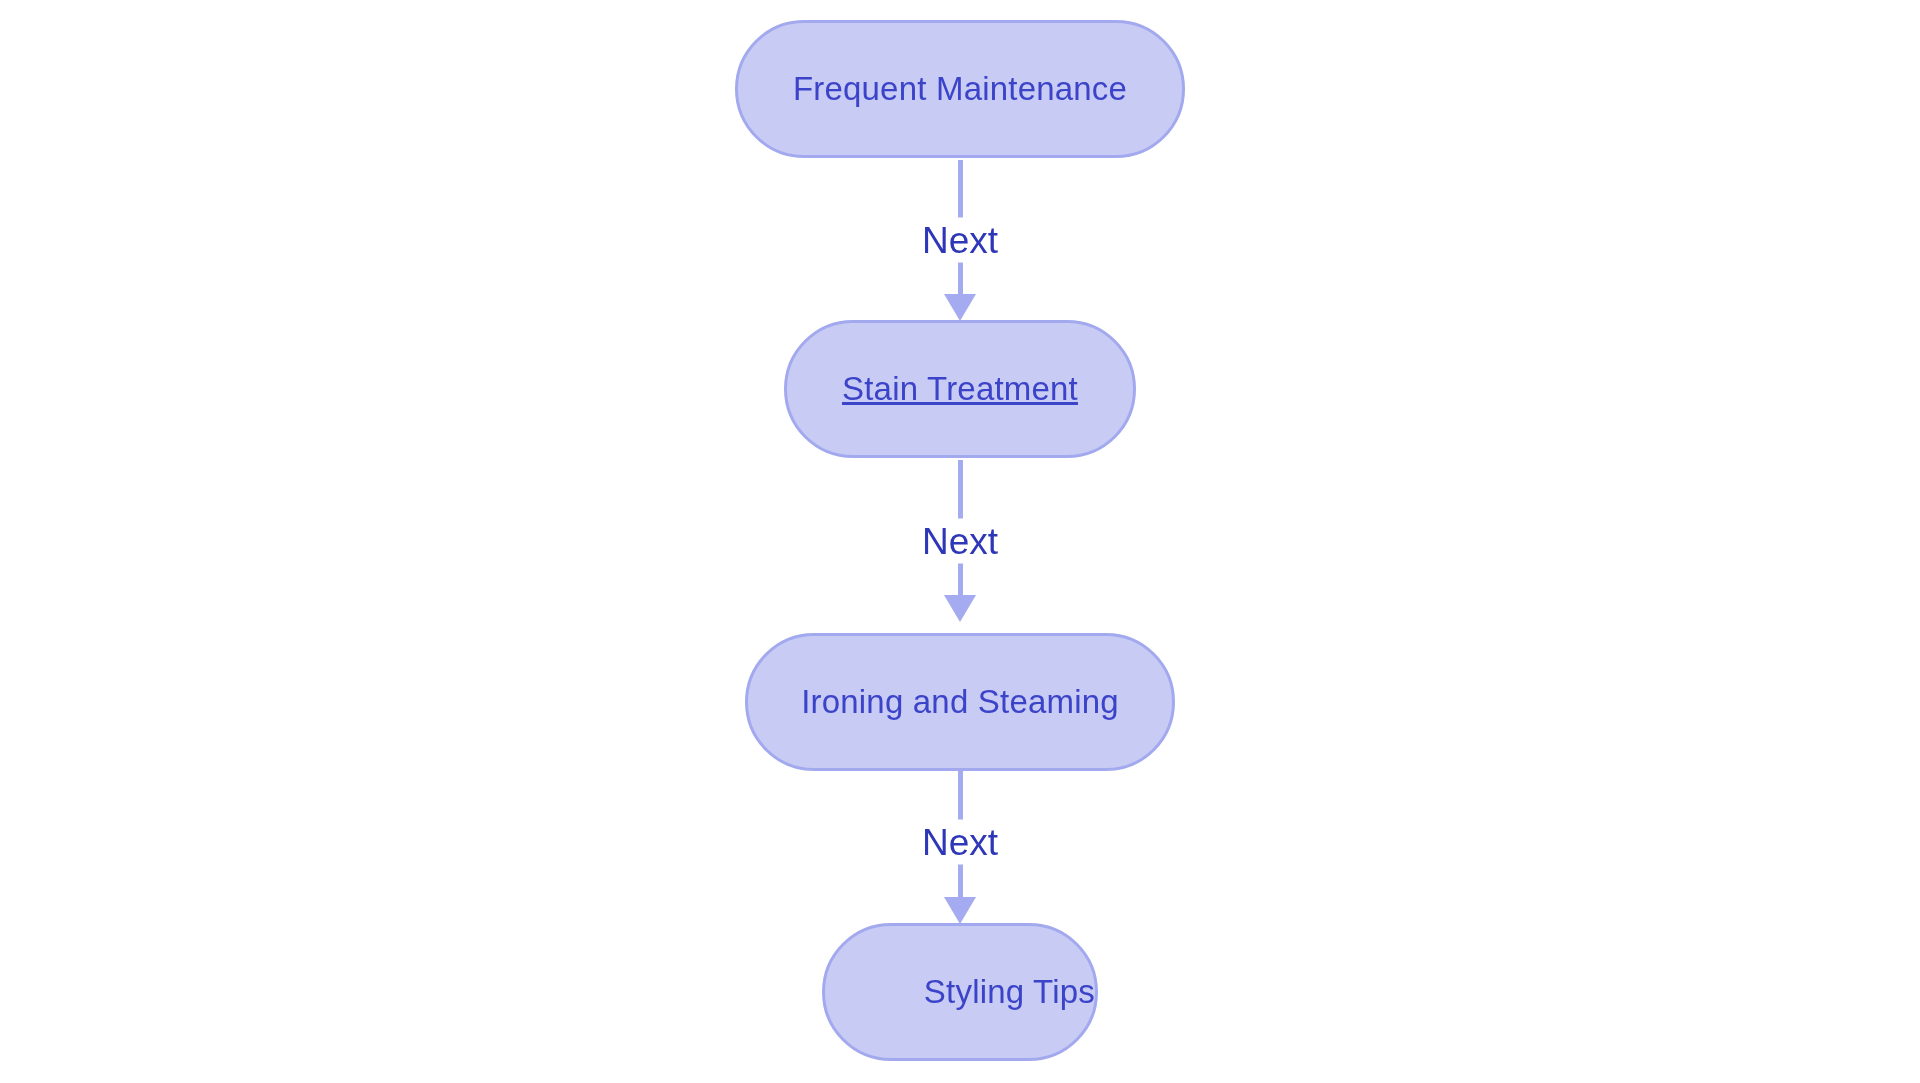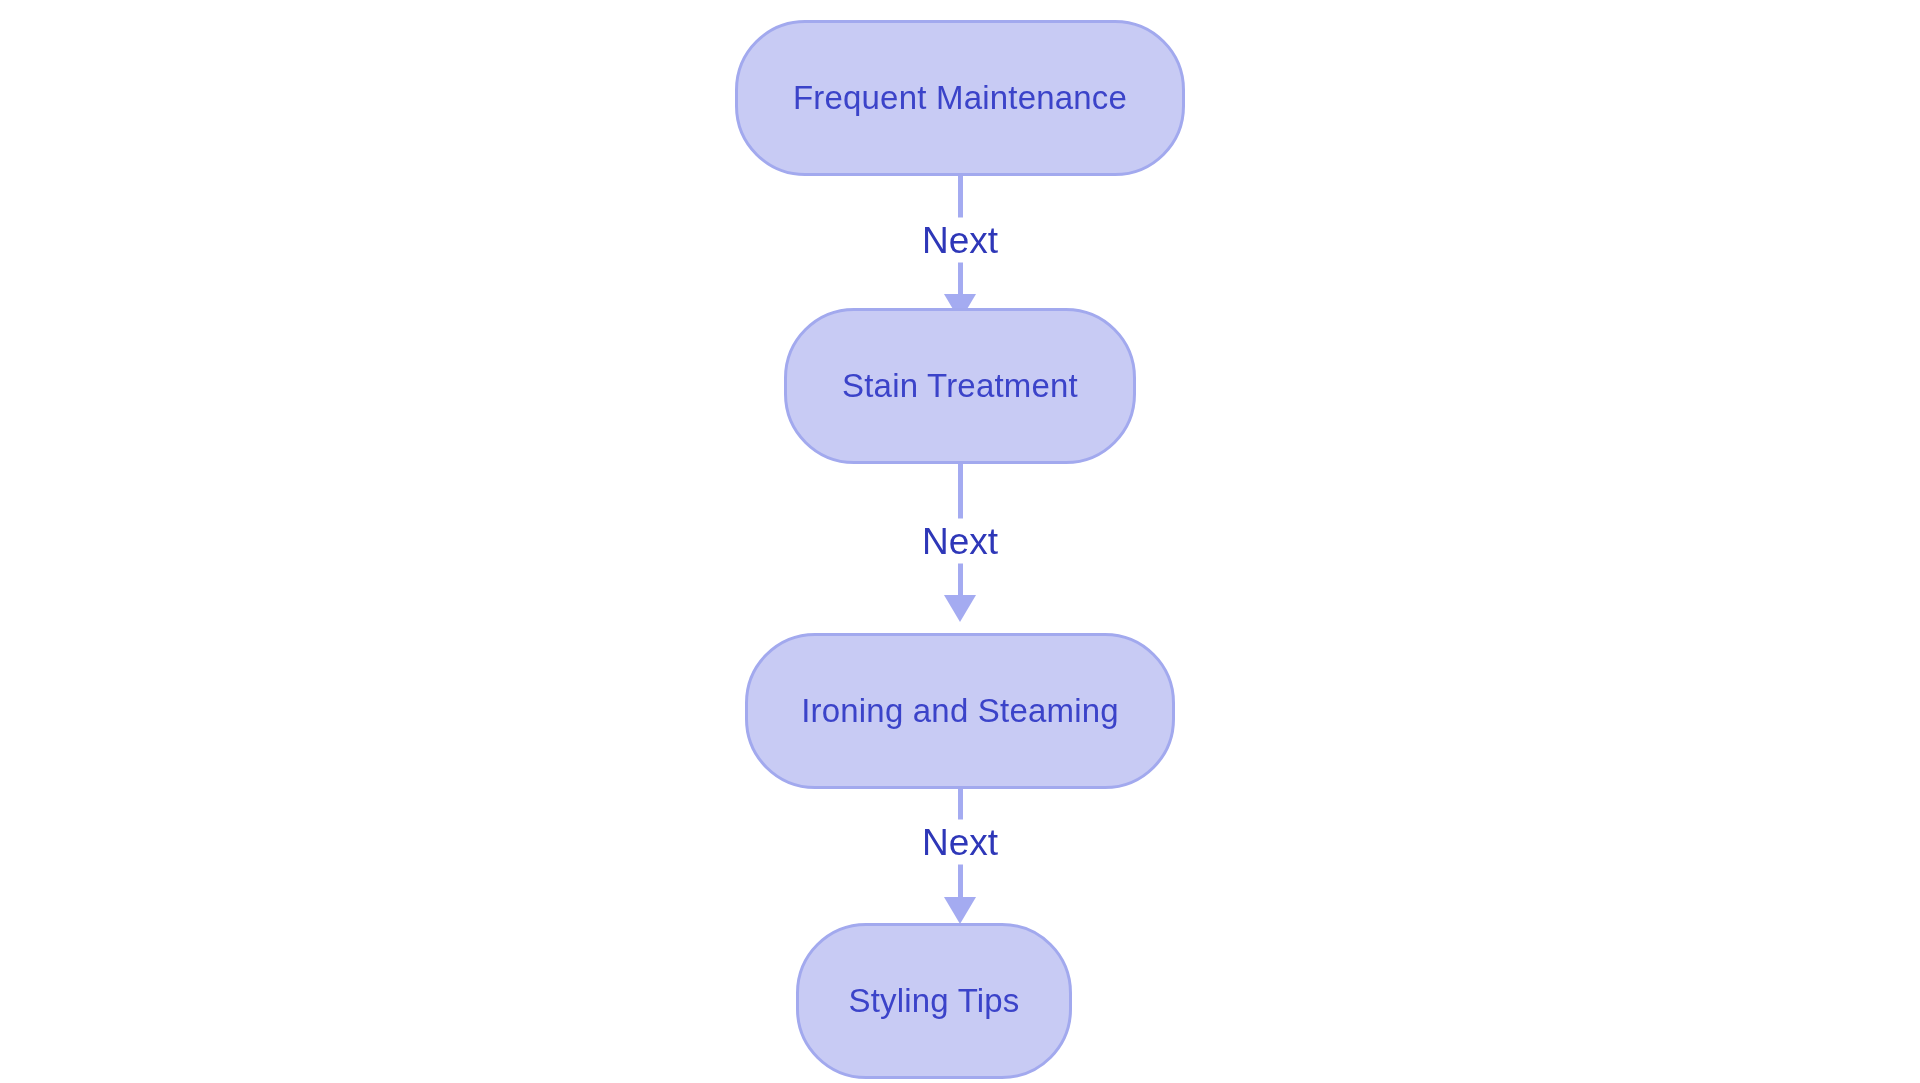--- a/index.html
+++ b/index.html
@@ -10,21 +10,21 @@
   .canvas {
     position: relative;
     width: 1920px;
     height: 1083px;
     background: var(--bg, #ffffff);
     overflow: hidden;
     font-family: "Liberation Sans", sans-serif;
   }
   .flow-node {
     position: absolute;
-    height: 156px;
+    height: 138px;
     border-radius: 70px;
     background: var(--node-fill);
     border: 3px solid var(--node-border);
     box-sizing: border-box;
     display: flex;
     align-items: center;
     justify-content: center;
     color: var(--node-text);
     font-size: 33px;
     font-weight: 500;
@@ -68,23 +68,23 @@
       <div class="edge-arrowhead" style="left: 944px; top: 595px;"></div>
       <span class="edge-label" style="left: 960px; top: 540.5px;">Next</span>
       <div class="edge-line" style="left: 957.5px; top: 761px; height: 137px;"></div>
       <div class="edge-arrowhead" style="left: 944px; top: 897px;"></div>
       <span class="edge-label" style="left: 960px; top: 842px;">Next</span>
     </div>
   <div id="nodes-layer">
       <div class="flow-node" style="left: 735px; top: 20px; width: 450px;">
         <span>Frequent Maintenance</span>
       </div>
-      <div class="flow-node" style="left: 784px; top: 308px; width: 352px;">
+      <div class="flow-node" style="left: 784px; top: 320px; width: 352px; text-decoration: underline;">
         <span>Stain Treatment</span>
       </div>
       <div class="flow-node" style="left: 745px; top: 633px; width: 430px;">
         <span>Ironing and Steaming</span>
       </div>
-      <div class="flow-node" style="left: 796px; top: 923px; width: 276px;">
+      <div class="flow-node" style="left: 822px; top: 923px; width: 276px; justify-content: flex-end;">
         <span>Styling Tips</span>
       </div>
     </div>
 </div>
 
 </body></html>

